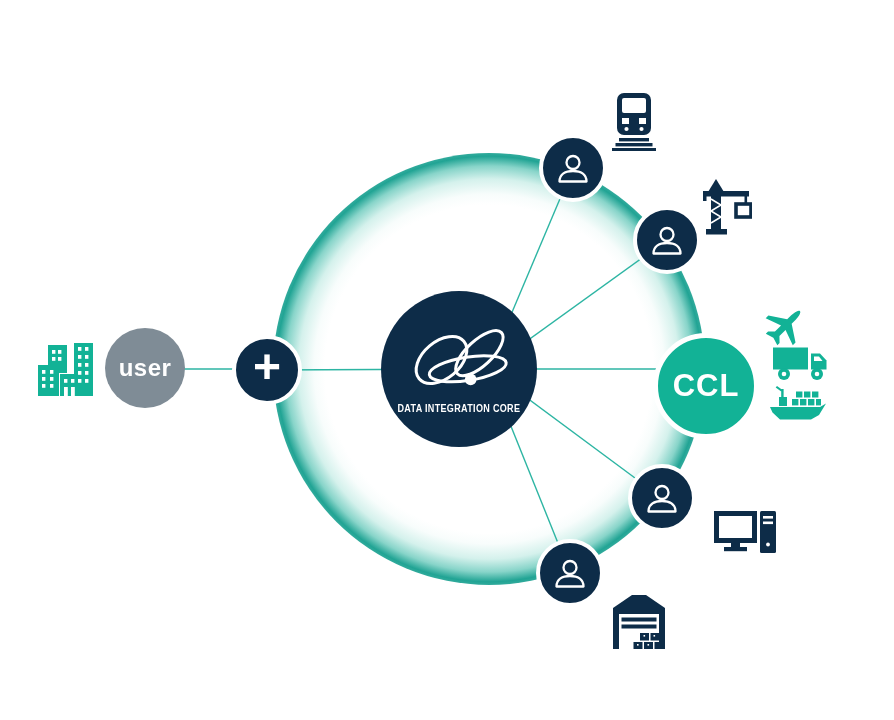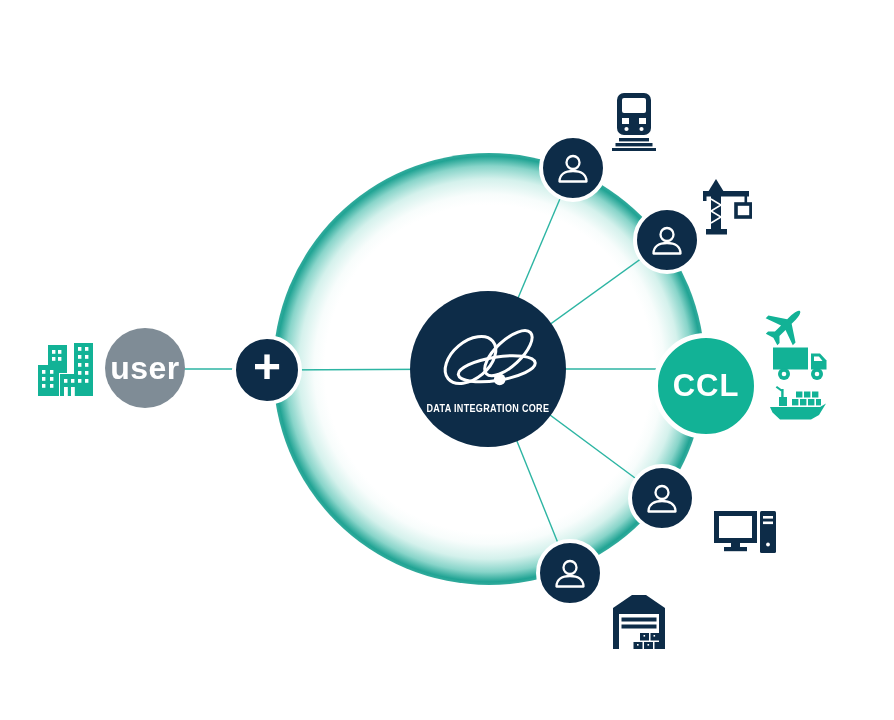--- a/index.html
+++ b/index.html
@@ -23,21 +23,21 @@
     position:absolute;z-index:3;border-radius:50%;
     display:flex;align-items:center;justify-content:center;
     transform:translate(-50%,-50%);
     box-sizing:content-box;
   }
   .node-user{width:80px;height:80px;background:#7f8c96;}
   .node-plus{width:62px;height:62px;background:#0d2c48;border:4px solid #fff;}
   .node-core{width:156px;height:156px;background:#0d2c48;flex-direction:column;}
   .node-ccl{width:96px;height:96px;background:#12b296;border:5px solid #fff;}
   .node-person{width:60px;height:60px;background:#0d2c48;border:4px solid #fff;}
-  .user-label{color:#fff;font-weight:700;font-size:32px;letter-spacing:.5px;}
+  .user-label{color:#fff;font-weight:700;font-size:24px;letter-spacing:.5px;}
   .plus-label{color:#fff;font-weight:700;font-size:48px;line-height:48px;padding-bottom:6px;}
   .ccl-label{color:#fff;font-weight:700;font-size:31px;letter-spacing:1px;}
   .core-label{
     color:#fff;font-weight:700;font-size:11px;letter-spacing:.4px;white-space:nowrap;
     transform:scaleX(.82);margin-top:7px;
   }
   .icon{position:absolute;z-index:4;transform:translate(-50%,-50%);line-height:0;}
 </style>
 </head>
 <body>
@@ -96,21 +96,21 @@
   </div>
 
   <div class="node node-user" style="left:145px;top:368px;">
     <span class="user-label">user</span>
   </div>
 
   <div class="node node-plus" style="left:267px;top:370px;">
     <span class="plus-label">+</span>
   </div>
 
-  <div class="node node-core" style="left:488px;top:369px;">
+  <div class="node node-core" style="left:459px;top:369px;">
     <span style="line-height:0;">
       <svg width="108" height="70" viewBox="0 0 110 72">
         <g fill="none" stroke="#ffffff" stroke-width="3.1">
           <ellipse cx="37" cy="36" rx="30" ry="19" transform="rotate(-40 37 36)"></ellipse>
           <ellipse cx="76" cy="29" rx="31" ry="13" transform="rotate(-43 76 29)"></ellipse>
           <ellipse cx="64" cy="45" rx="40" ry="12" transform="rotate(-9 64 45)"></ellipse>
         </g>
         <circle cx="67" cy="56" r="6" fill="#ffffff"></circle>
       </svg>
     </span>

